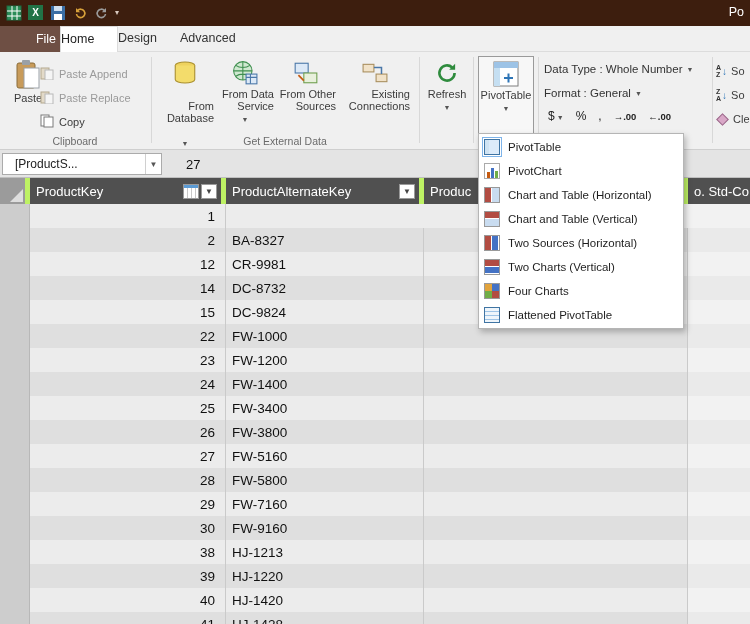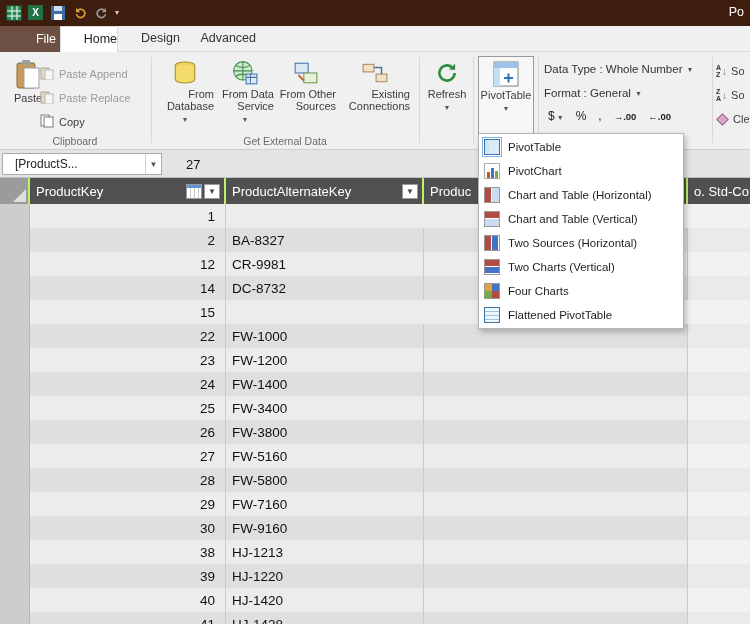--- a/index.html
+++ b/index.html
@@ -14,21 +14,21 @@
   .excel-sq{width:15px;height:15px;background:#217346;color:#fff;font-size:10px;font-weight:bold;
             display:flex;align-items:center;justify-content:center;}
   .qcaret{color:#d9c9bf;font-size:8px;}
   .win-title{position:absolute;right:6px;top:5px;color:#fff;font-size:12.5px;white-space:nowrap;}
 
   
   .tabrow{position:absolute;left:0;top:26px;width:750px;height:26px;background:#f0f0f0;
           border-bottom:1px solid #dcdcdc;}
   .file-tab{position:absolute;left:0;top:0;width:60px;height:26px;background:#6e4f44;color:#fff;
             font-size:12.5px;text-align:center;line-height:26px;padding-left:32px;}
-  .tab{position:absolute;top:0;height:28px;line-height:25px;font-size:12.5px;color:#333;text-align:right;}
+  .tab{position:absolute;top:0;height:28px;line-height:25px;font-size:12.5px;color:#333;text-align:left;}
   .tab.active{background:#fff;border:1px solid #dcdcdc;border-bottom:1px solid #fff;color:#222;}
   #tab-home{left:60px;width:58px;}
   #tab-design{left:118px;width:62px;}
   #tab-advanced{left:180px;width:76px;}
 
   
   .ribbon{position:absolute;left:0;top:52px;width:750px;height:98px;background:#f0f0f0;
           border-bottom:1px solid #cfcfcf;font-size:11px;color:#3b3b3b;}
   .rdiv{position:absolute;top:5px;height:86px;width:1px;background:#d8d8d8;}
   .glabel{position:absolute;top:83px;font-size:10.5px;color:#6b6b6b;text-align:center;}
@@ -57,21 +57,21 @@
            border:1px solid #ababab;font-size:12px;color:#222;display:flex;align-items:center;}
   .namebox .nb-text{flex:1;padding-left:12px;white-space:nowrap;overflow:hidden;}
   .namebox .nb-caret{width:16px;text-align:center;font-size:8px;color:#555;border-left:1px solid #d0d0d0;
                      align-self:stretch;display:flex;align-items:center;justify-content:center;}
   .fvalue{position:absolute;left:166px;top:3px;right:0;height:22px;display:flex;align-items:center;
           padding-left:20px;font-size:13px;color:#111;}
 
   
   .grid-header{position:absolute;left:0;top:178px;width:750px;height:26px;background:#505050;
                color:#fff;font-size:13px;display:flex;}
-  .hcell{display:flex;align-items:center;border-right:2px solid #bef264;padding-left:6px;overflow:hidden;
+  .hcell{display:flex;align-items:center;border-right:5px solid #bef264;padding-left:6px;overflow:hidden;
          white-space:nowrap;}
   .hcorner{width:30px;background:#9b9b9b;position:relative;padding:0;}
   .hcorner:after{content:"";position:absolute;right:2px;bottom:2px;width:0;height:0;
                  border-left:13px solid transparent;border-bottom:13px solid #dedede;}
   .hc1{width:196px;}
   .hc2{width:198px;}
   .hc3{width:264px;}
   .hc4{flex:1;border-right:none;}
   .hicons{margin-left:auto;display:flex;gap:2px;padding-right:4px;}
   .hicon{width:16px;height:15px;background:#fff;border:1px solid #9a9a9a;color:#444;font-size:8px;
@@ -196,21 +196,21 @@
         <svg width="14" height="14" viewBox="0 0 14 14">
             <rect x="1" y="1" width="8" height="11" fill="#fff" stroke="#7a7a7a"></rect>
             <rect x="4" y="3" width="9" height="10" fill="#fff" stroke="#7a7a7a"></rect>
           </svg>
       </span>
       <span>Copy</span>
     </div>
     <div class="glabel" style="left:0;width:150px;">Clipboard</div>
     <div class="rdiv" style="left:151px;"></div>
 
-    <div class="bigbtn" style="left:156px;width:58px;">
+    <div class="bigbtn" style="left:156px;width:58px;gap:12px;">
       <span>
         <svg width="26" height="26" viewBox="0 0 24 24">
             <ellipse cx="12" cy="5" rx="9" ry="3.2" fill="#eed25e" stroke="#a98f2f"></ellipse>
             <path d="M3 5v13c0 1.8 4 3.2 9 3.2s9-1.4 9-3.2V5" fill="#f3dc6b" stroke="#a98f2f"></path>
           </svg>
       </span>
       <span>From Database</span>
       <span class="caret">▼</span>
     </div>
     <div class="bigbtn" style="left:216px;width:58px;">
@@ -372,20 +372,21 @@
       <div class="grid-row even">
         <div class="gutter-cell"></div>
         <div class="cell c1">14</div>
         <div class="cell c2">DC-8732</div>
         <div class="cell c3"></div>
         <div class="cell c4"></div>
       </div>
       <div class="grid-row odd">
         <div class="gutter-cell"></div>
         <div class="cell c1">15</div>
+        <div class="cell c2">DC-9824</div>
         <div class="cell c3"></div>
         <div class="cell c4"></div>
       </div>
       <div class="grid-row even">
         <div class="gutter-cell"></div>
         <div class="cell c1">22</div>
         <div class="cell c2">FW-1000</div>
         <div class="cell c3"></div>
         <div class="cell c4"></div>
       </div>

